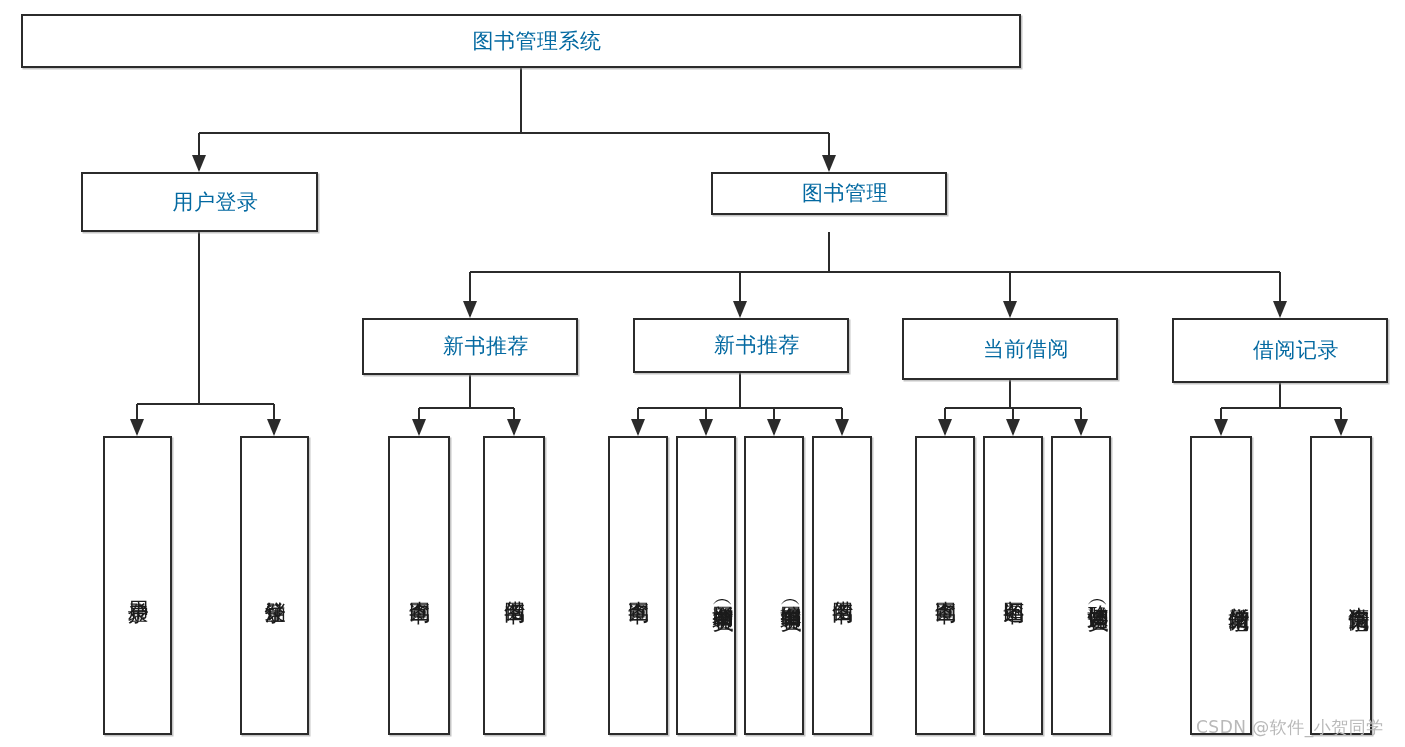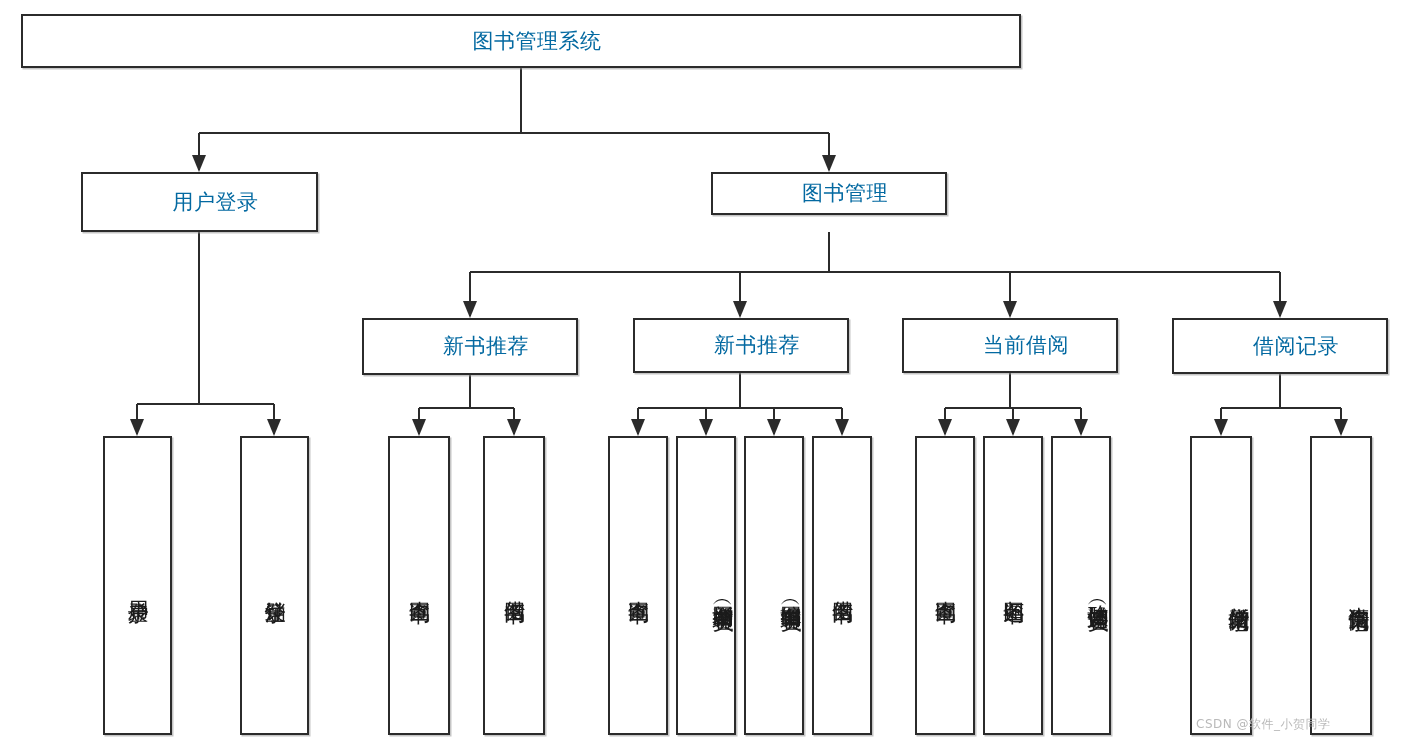--- a/index.html
+++ b/index.html
@@ -67,21 +67,21 @@
     position: absolute;
     left: 0;
     top: 0;
     width: 1405px;
     height: 747px;
     pointer-events: none;
   }
   #watermark {
     position: absolute;
     color: #b9b9b9;
-    font-size: 12px;
+    font-size: 17px;
     white-space: nowrap;
     letter-spacing: 0.5px;
   }
 </style>
 </head>
 <body>
 
 <div id="diagram-root">
   <svg id="edge-layer" width="1405" height="747" viewBox="0 0 1405 747">
       <g></g>
@@ -153,24 +153,24 @@
       </div>
       <div class="node-box" style="left: 711px; top: 172px; width: 236px; height: 43px;">
         <div class="node-label-h">图书管理</div>
       </div>
       <div class="node-box" style="left: 362px; top: 318px; width: 216px; height: 57px;">
         <div class="node-label-h">新书推荐</div>
       </div>
       <div class="node-box" style="left: 633px; top: 318px; width: 216px; height: 55px;">
         <div class="node-label-h">新书推荐</div>
       </div>
-      <div class="node-box" style="left: 902px; top: 318px; width: 216px; height: 55px;">
+      <div class="node-box" style="left: 902px; top: 318px; width: 216px; height: 62px;">
         <div class="node-label-h">当前借阅</div>
       </div>
-      <div class="node-box" style="left: 1172px; top: 318px; width: 216px; height: 56px;">
+      <div class="node-box" style="left: 1172px; top: 318px; width: 216px; height: 65px;">
         <div class="node-label-h">借阅记录</div>
       </div>
       <div class="node-box" style="left: 103px; top: 436px; width: 69px; height: 299px;">
         <div class="node-label-v centered">用户登录</div>
       </div>
       <div class="node-box" style="left: 240px; top: 436px; width: 69px; height: 299px;">
         <div class="node-label-v centered">注销登录</div>
       </div>
       <div class="node-box" style="left: 388px; top: 436px; width: 62px; height: 299px;">
         <div class="node-label-v centered">查询图书</div>

